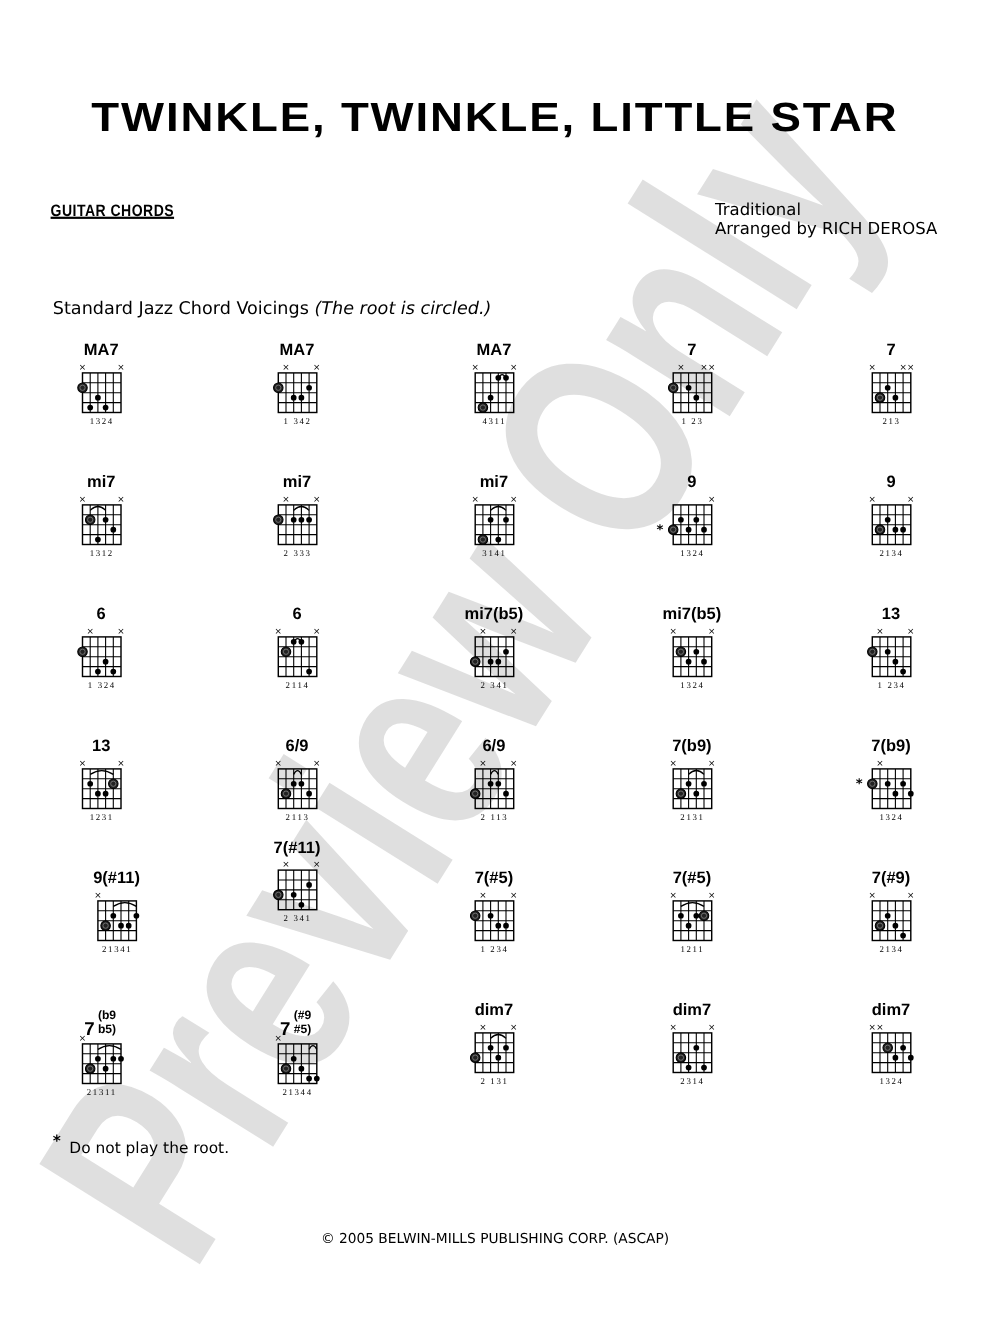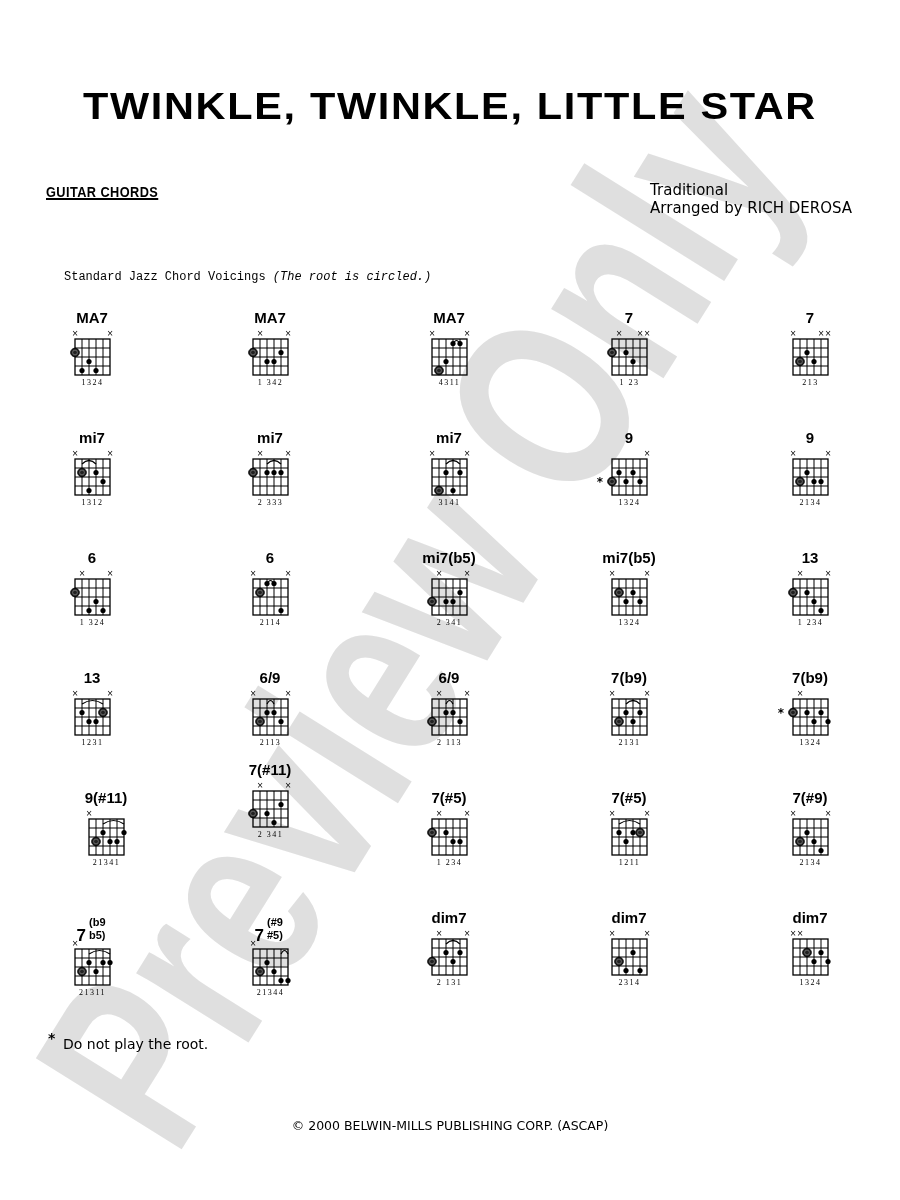--- a/index.html
+++ b/index.html
@@ -1,21 +1,21 @@
 <!DOCTYPE html>
 <html><head>
 <meta charset="utf-8">
 <style>
   html, body { margin:0; padding:0; }
   body { width:900px; height:1200px; background:#fff; position:relative; overflow:hidden; font-family:"DejaVu Sans", sans-serif; color:#000; }
   .title { position:absolute; top:86px; left:0; width:900px; text-align:center; font-family:"Liberation Sans", sans-serif; font-weight:bold; font-size:37px; letter-spacing:1.5px; transform:scaleX(1.12); }
   .section { position:absolute; top:183px; left:46px; font-family:"Liberation Sans", sans-serif; font-weight:bold; font-size:15px; text-decoration:underline; text-decoration-thickness:2px; letter-spacing:0.5px; transform:scaleX(0.85); transform-origin:left; }
   .credits { position:absolute; top:181px; right:48px; text-align:left; font-family:"DejaVu Sans", sans-serif; font-size:15px; line-height:18px; }
   .credits .arr { }
-  .intro { position:absolute; top:270px; left:64px; font-size:12px;font-family:Liberation Mono, monospace; }
+  .intro { position:absolute; top:270px; left:48px; font-size:16px; }
   .intro .it { font-style:italic; }
   .chord { position:absolute; width:100px; }
   .chord svg { display:block; }
   .footnote { position:absolute; top:1036px; left:48px; font-size:14px; }
   .footnote .star { position:absolute; left:0; top:-6px; font-size:14px; font-weight:bold; }
   .footnote .txt { margin-left:15px; }
   .copy { position:absolute; top:1118px; left:0; width:900px; text-align:center; font-size:12.5px; line-height:15px; }
   .watermark { position:absolute; left:0; top:0; width:900px; height:1200px; pointer-events:none; }
 </style>
 </head>
@@ -685,14 +685,14 @@
       </svg>
     </div>
   </div>
 
 <div class="footnote">
   <span class="star">*</span>
   <span class="txt">Do not play the root.</span>
 </div>
 
 <div class="copy">
-  <div>© 2000 BELWIN-MILLS PUBLISHING CORP. (ASCAP)</div>
+  <div>© 2005 BELWIN-MILLS PUBLISHING CORP. (ASCAP)</div>
 </div>
 
 </body></html>

